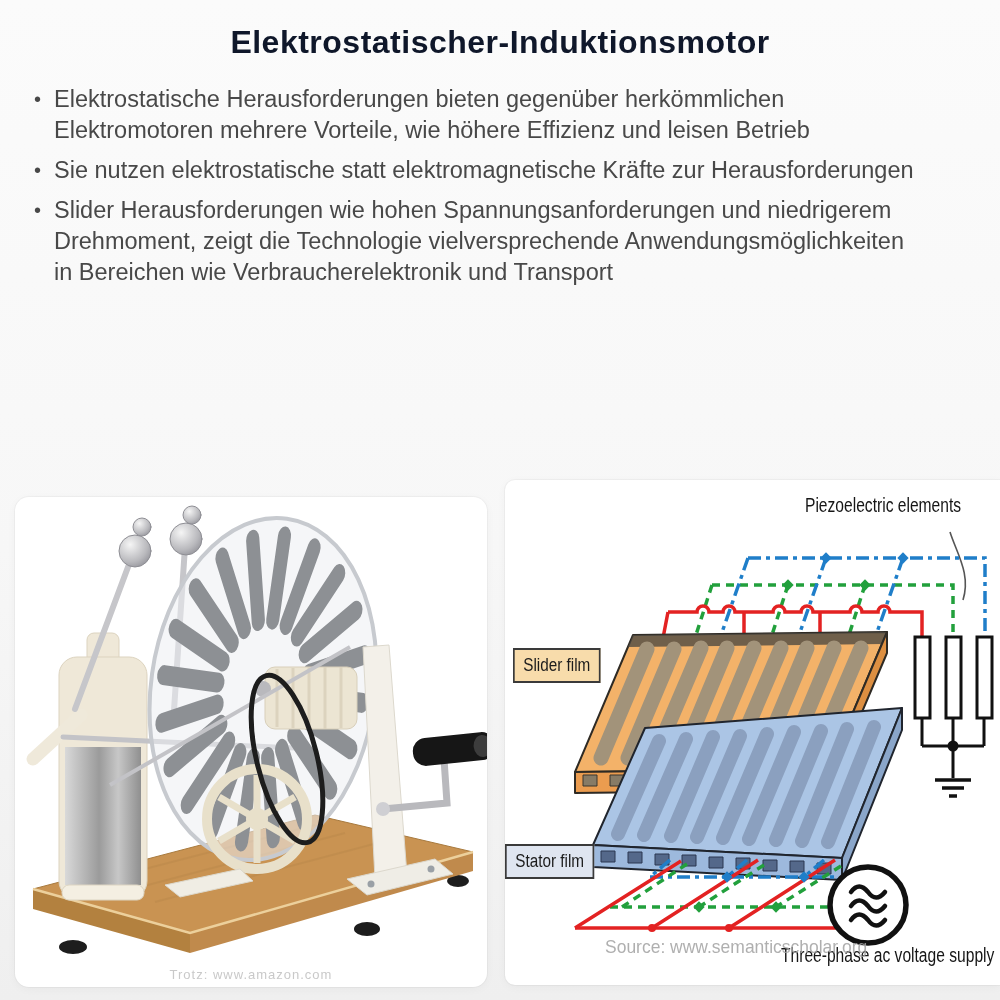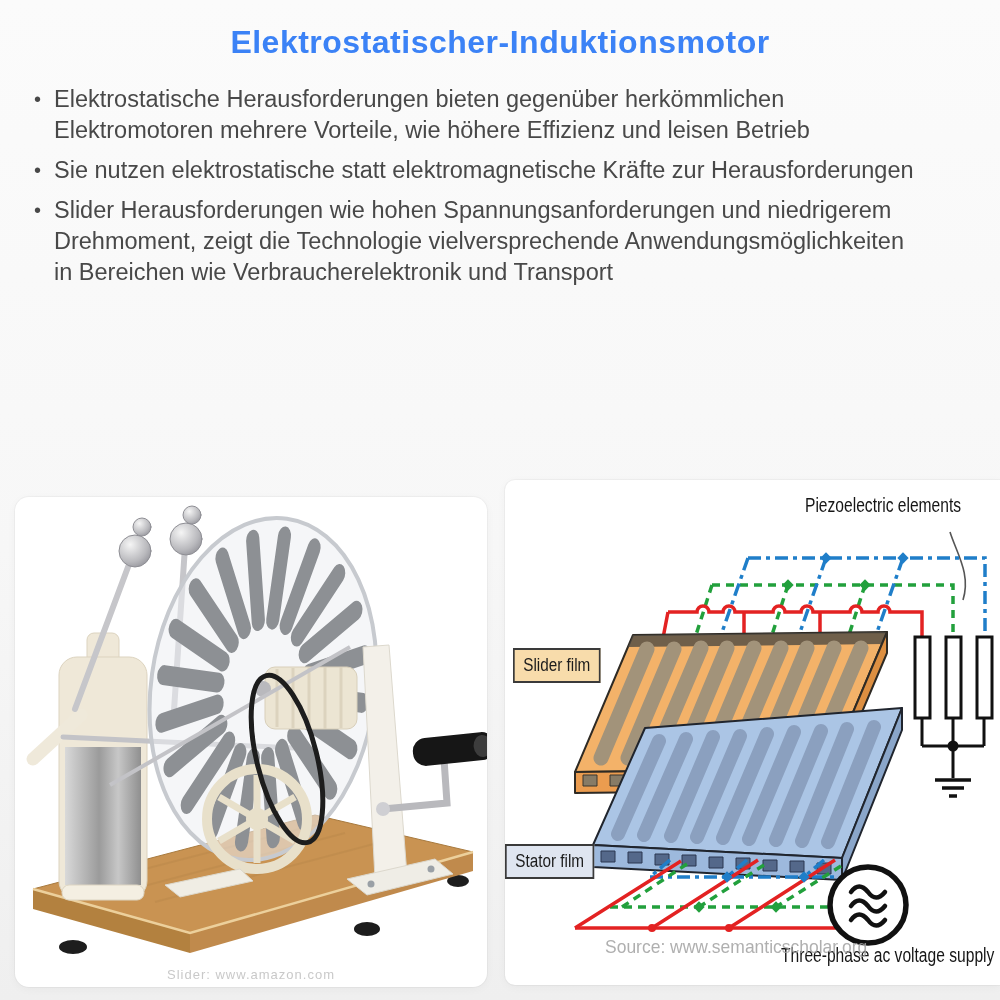--- a/index.html
+++ b/index.html
@@ -4,21 +4,21 @@
 <style>
   html,body{margin:0;padding:0;}
   body{
     width:1000px;height:1000px;position:relative;overflow:hidden;
     background:linear-gradient(180deg,#fbfbfb 0%,#f7f7f7 55%,#efefef 100%);
     font-family:"Liberation Sans", sans-serif;
     -webkit-font-smoothing:antialiased;
   }
   .page-title{
     position:absolute;top:24px;left:0;width:1000px;text-align:center;
-    font-size:32px;font-weight:700;letter-spacing:.5px;color:#3b82f6;margin:0;
+    font-size:32px;font-weight:700;letter-spacing:.5px;color:#0f172a;margin:0;
   }
   .bullets{
     position:absolute;top:84px;left:34px;width:912px;margin:0;padding:0;list-style:none;
   }
   .bullets li{
     display:flex;align-items:flex-start;margin:0 0 9px 0;
     font-size:23.5px;line-height:31px;font-weight:500;color:#484848;
   }
   .bullets .marker{width:20px;flex:0 0 20px;font-size:20px;color:#484848;}
   .bullets .btxt{max-width:872px;}
@@ -167,21 +167,21 @@
     </g>
     <g>
       <polyline points="368,312 432,306 429,262" fill="none" stroke="#b9b9bd" stroke-width="7" stroke-linecap="round"></polyline>
       <circle cx="368" cy="312" r="7" fill="#cfcfd3"></circle>
       <g transform="rotate(-6,420,255)">
         <rect x="398" y="240" width="82" height="28" rx="13" fill="#161616"></rect>
         <ellipse cx="468" cy="254" rx="9" ry="11" fill="#3c3c3c"></ellipse>
       </g>
     </g>
   </svg>
-  <figcaption class="caption-left">Slider: www.amazon.com</figcaption>
+  <figcaption class="caption-left">Trotz: www.amazon.com</figcaption>
 </figure>
 
 <figure class="card" id="card-right" style="margin:0;">
   <svg width="495" height="505" viewBox="0 0 495 505" style="position:absolute;left:0;top:0;">
 
     <path d="M445,52 C452,74 466,94 458,120" fill="none" stroke="#555" stroke-width="1.6"></path>
 
     <g fill="none" stroke-width="3.5">
       <path d="M243,78 H480 V157" stroke="#1f7ec9" stroke-dasharray="13 5 4 5"></path>
       <path d="M207,105 H448 V157" stroke="#22a03c" stroke-dasharray="8 6"></path>

